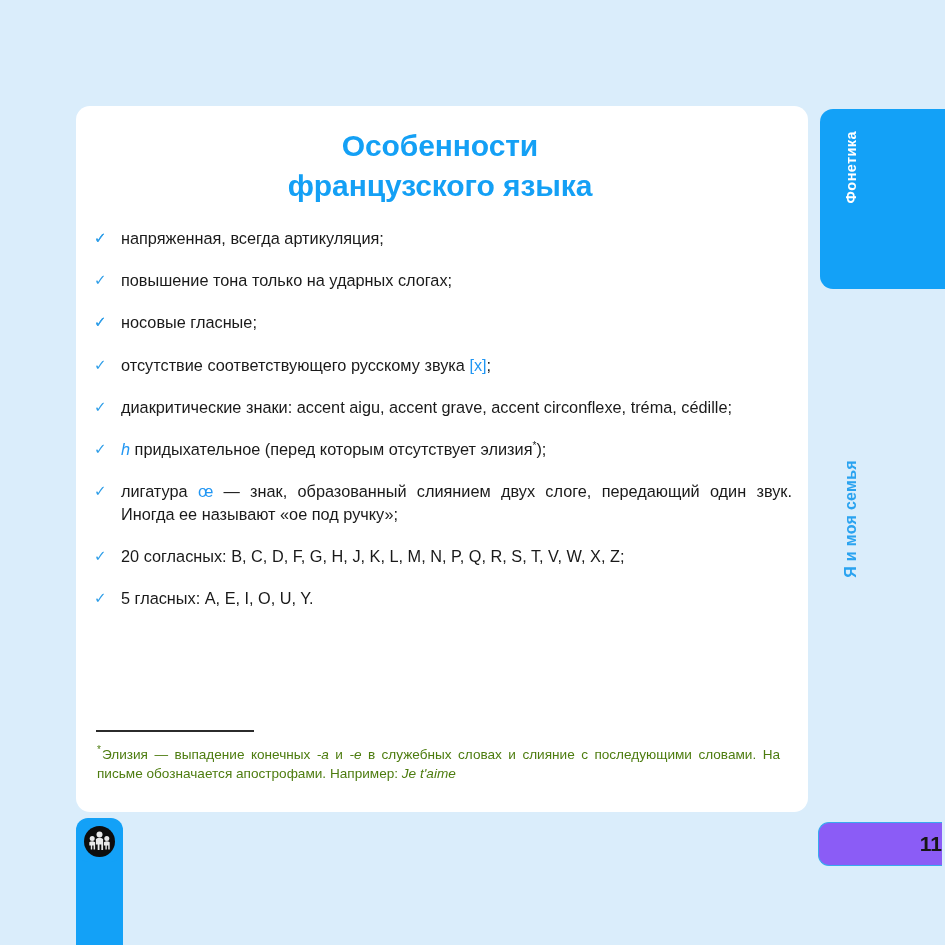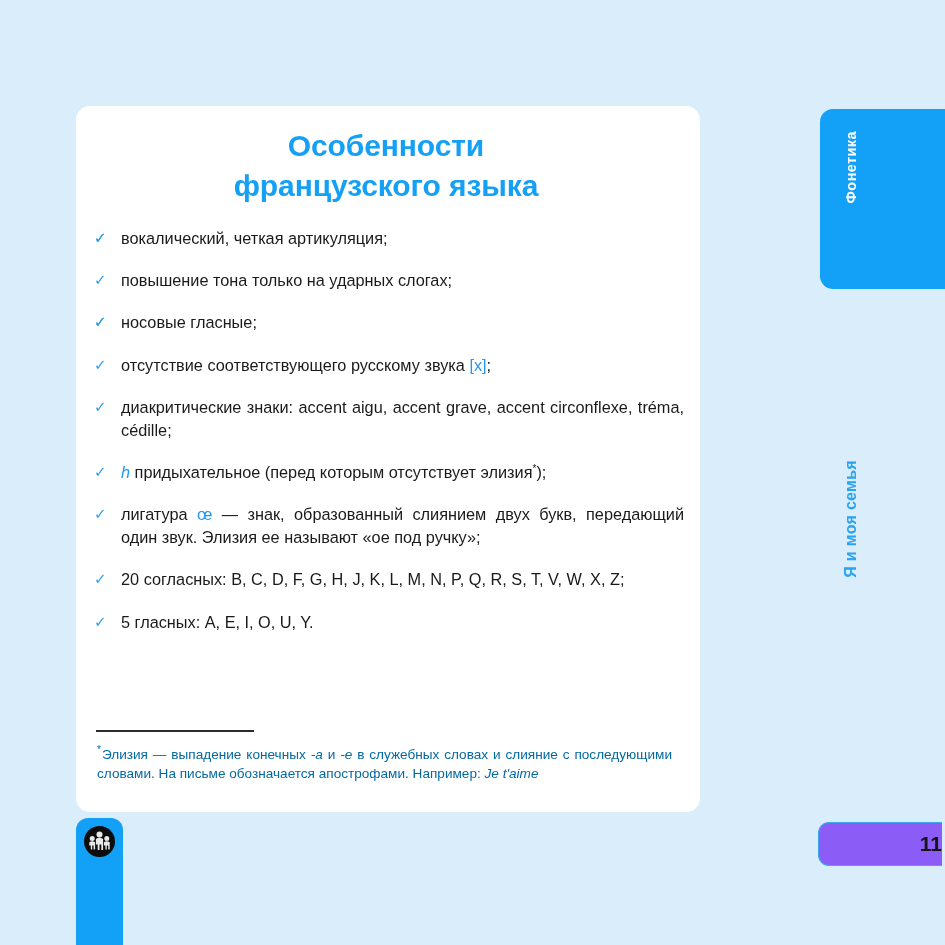--- a/index.html
+++ b/index.html
@@ -20,21 +20,21 @@
     position: absolute;
     inset: 0;
     background: #daedfb;
   }
 
   
   .card {
     position: absolute;
     left: 76px;
     top: 106px;
-    width: 624px;
+    width: 732px;
     height: 706px;
     background: #ffffff;
     border-radius: 14px;
     box-sizing: border-box;
     padding: 0;
   }
 
   .card-inner {
     position: absolute;
     left: 10px;
@@ -98,21 +98,21 @@
   }
   .fn-rule {
     width: 158px;
     height: 1.6px;
     background: #2b2b2b;
     margin-bottom: 11px;
   }
   .footnote {
     font-size: 13.6px;
     line-height: 1.46;
-    color: #0369a1;
+    color: #4d7c0f;
     text-align: justify;
     padding-left: 1px;
   }
   .footnote .fnmark {
     vertical-align: super;
     font-size: 10px;
     margin-right: 1px;
   }
 
   
@@ -220,21 +220,21 @@
       </h1>
 
       <ul class="bullets">
 
         <li>
           <span class="tick">✓</span>
         </li>
 
         <li>
           <span class="tick">✓</span>
-          <span><span>вокалический, четкая артикуляция;</span></span>
+          <span><span>напряженная, всегда артикуляция;</span></span>
         </li>
 
         <li>
           <span class="tick">✓</span>
           <span><span>повышение тона только на ударных слогах;</span></span>
         </li>
 
         <li>
           <span class="tick">✓</span>
         </li>
@@ -254,21 +254,21 @@
           <span><span>диакритические знаки: accent aigu, accent grave, accent circonflexe, tréma, cédille;</span></span>
         </li>
 
         <li>
           <span class="tick">✓</span>
           <span><span class="blue-i">h</span><span> придыхательное (перед которым отсутствует элизия</span><span class="sup">*</span><span>);</span></span>
         </li>
 
         <li>
           <span class="tick">✓</span>
-          <span><span>лигатура </span><span class="blue">œ</span><span> — знак, образованный слиянием двух букв, передающий один звук. Элизия ее называют «ое под ручку»;</span></span>
+          <span><span>лигатура </span><span class="blue">œ</span><span> — знак, образованный слиянием двух слоге, передающий один звук. Иногда ее называют «ое под ручку»;</span></span>
         </li>
 
         <li class="nojust">
           <span class="tick">✓</span>
           <span><span>20 согласных: B, C, D, F, G, H, J, K, L, M, N, P, Q, R, S, T, V, W, X, Z;</span></span>
         </li>
 
         <li class="nojust">
           <span class="tick">✓</span>
           <span><span>5 гласных: A, E, I, O, U, Y.</span></span>

